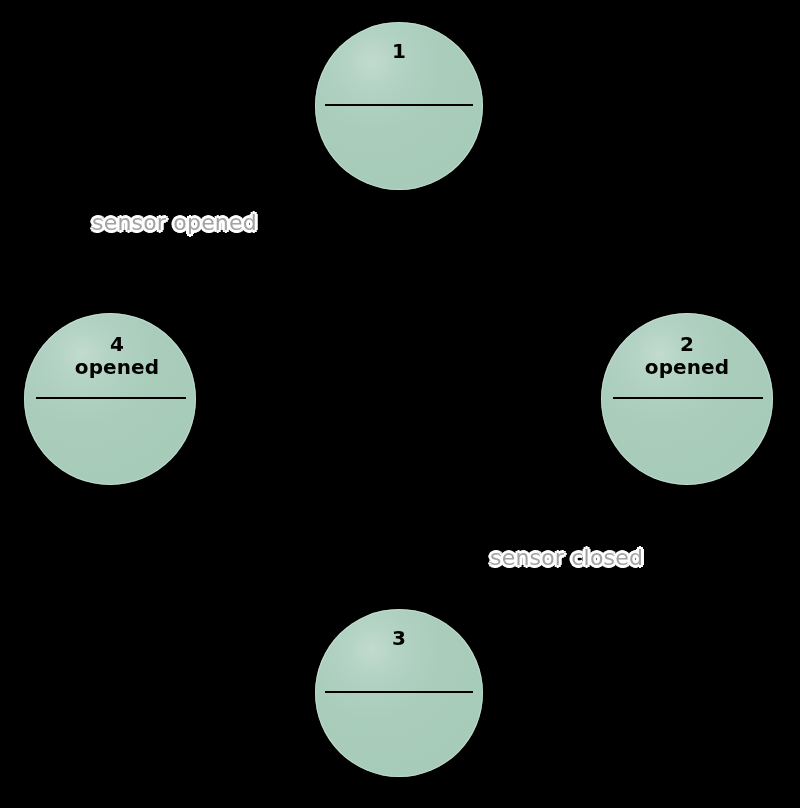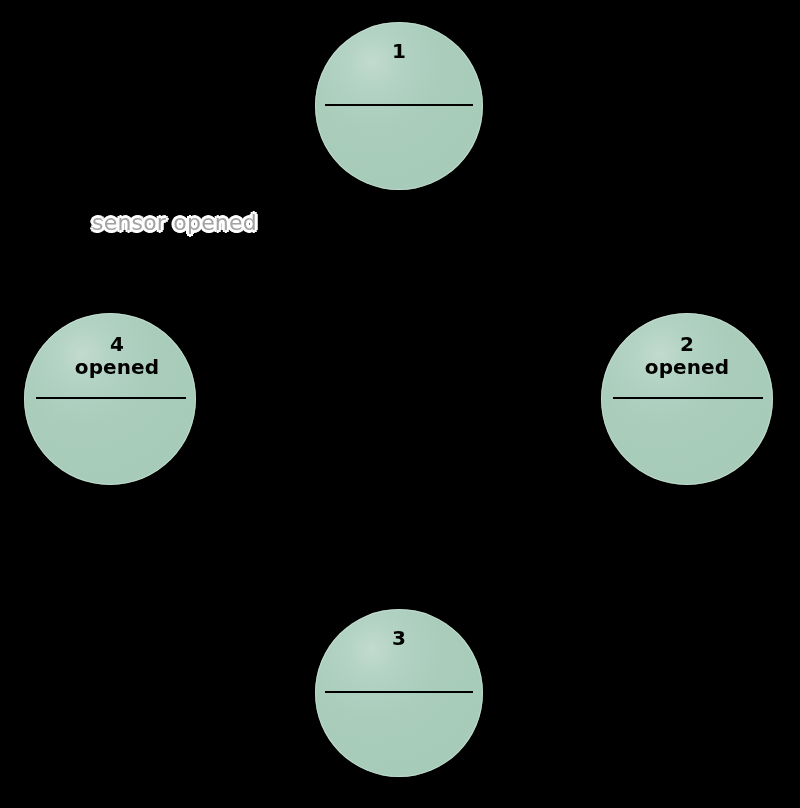--- a/index.html
+++ b/index.html
@@ -147,14 +147,15 @@
     <div class="rim"></div>
     <div class="state-text">
       <span class="state-num">4</span>
       <span class="state-name">opened</span>
     </div>
     <div class="state-divider"></div>
   </div>
 
   <div class="transition-label" id="label-sensor-opened">sensor opened</div>
 
+  <div class="transition-label" id="label-sensor-closed">sensor closed</div>
 
 </div>
 
 </body></html>

